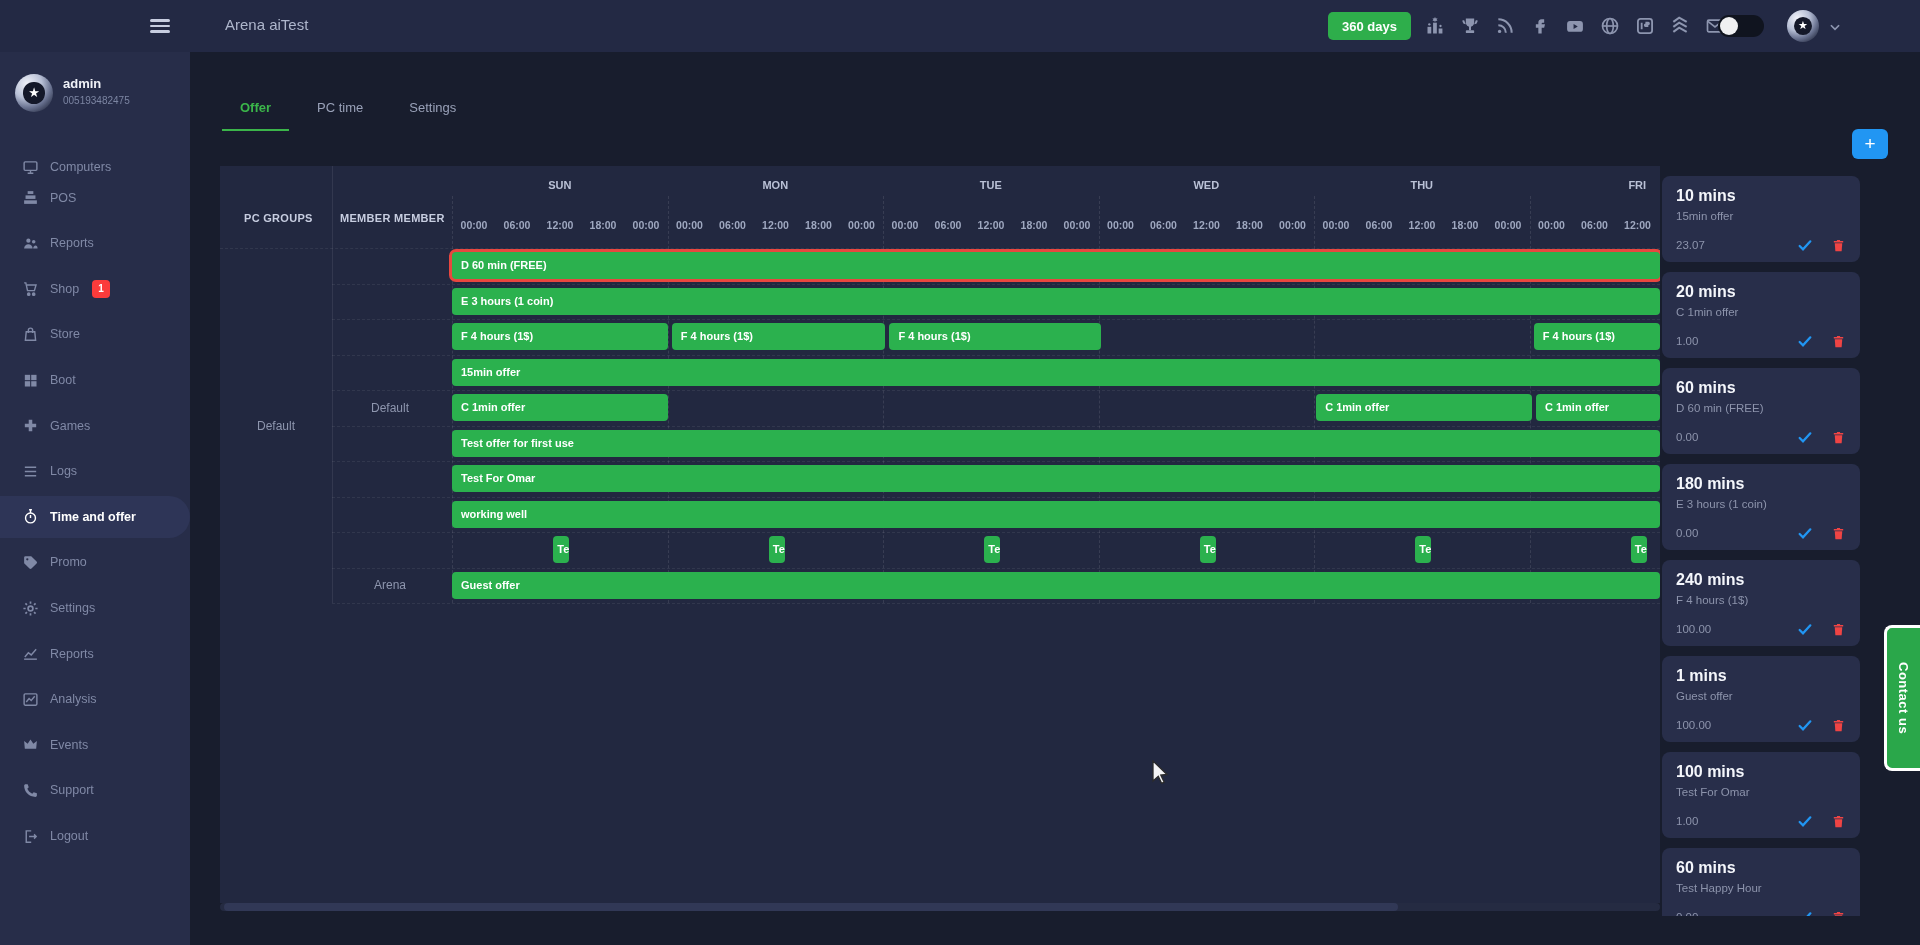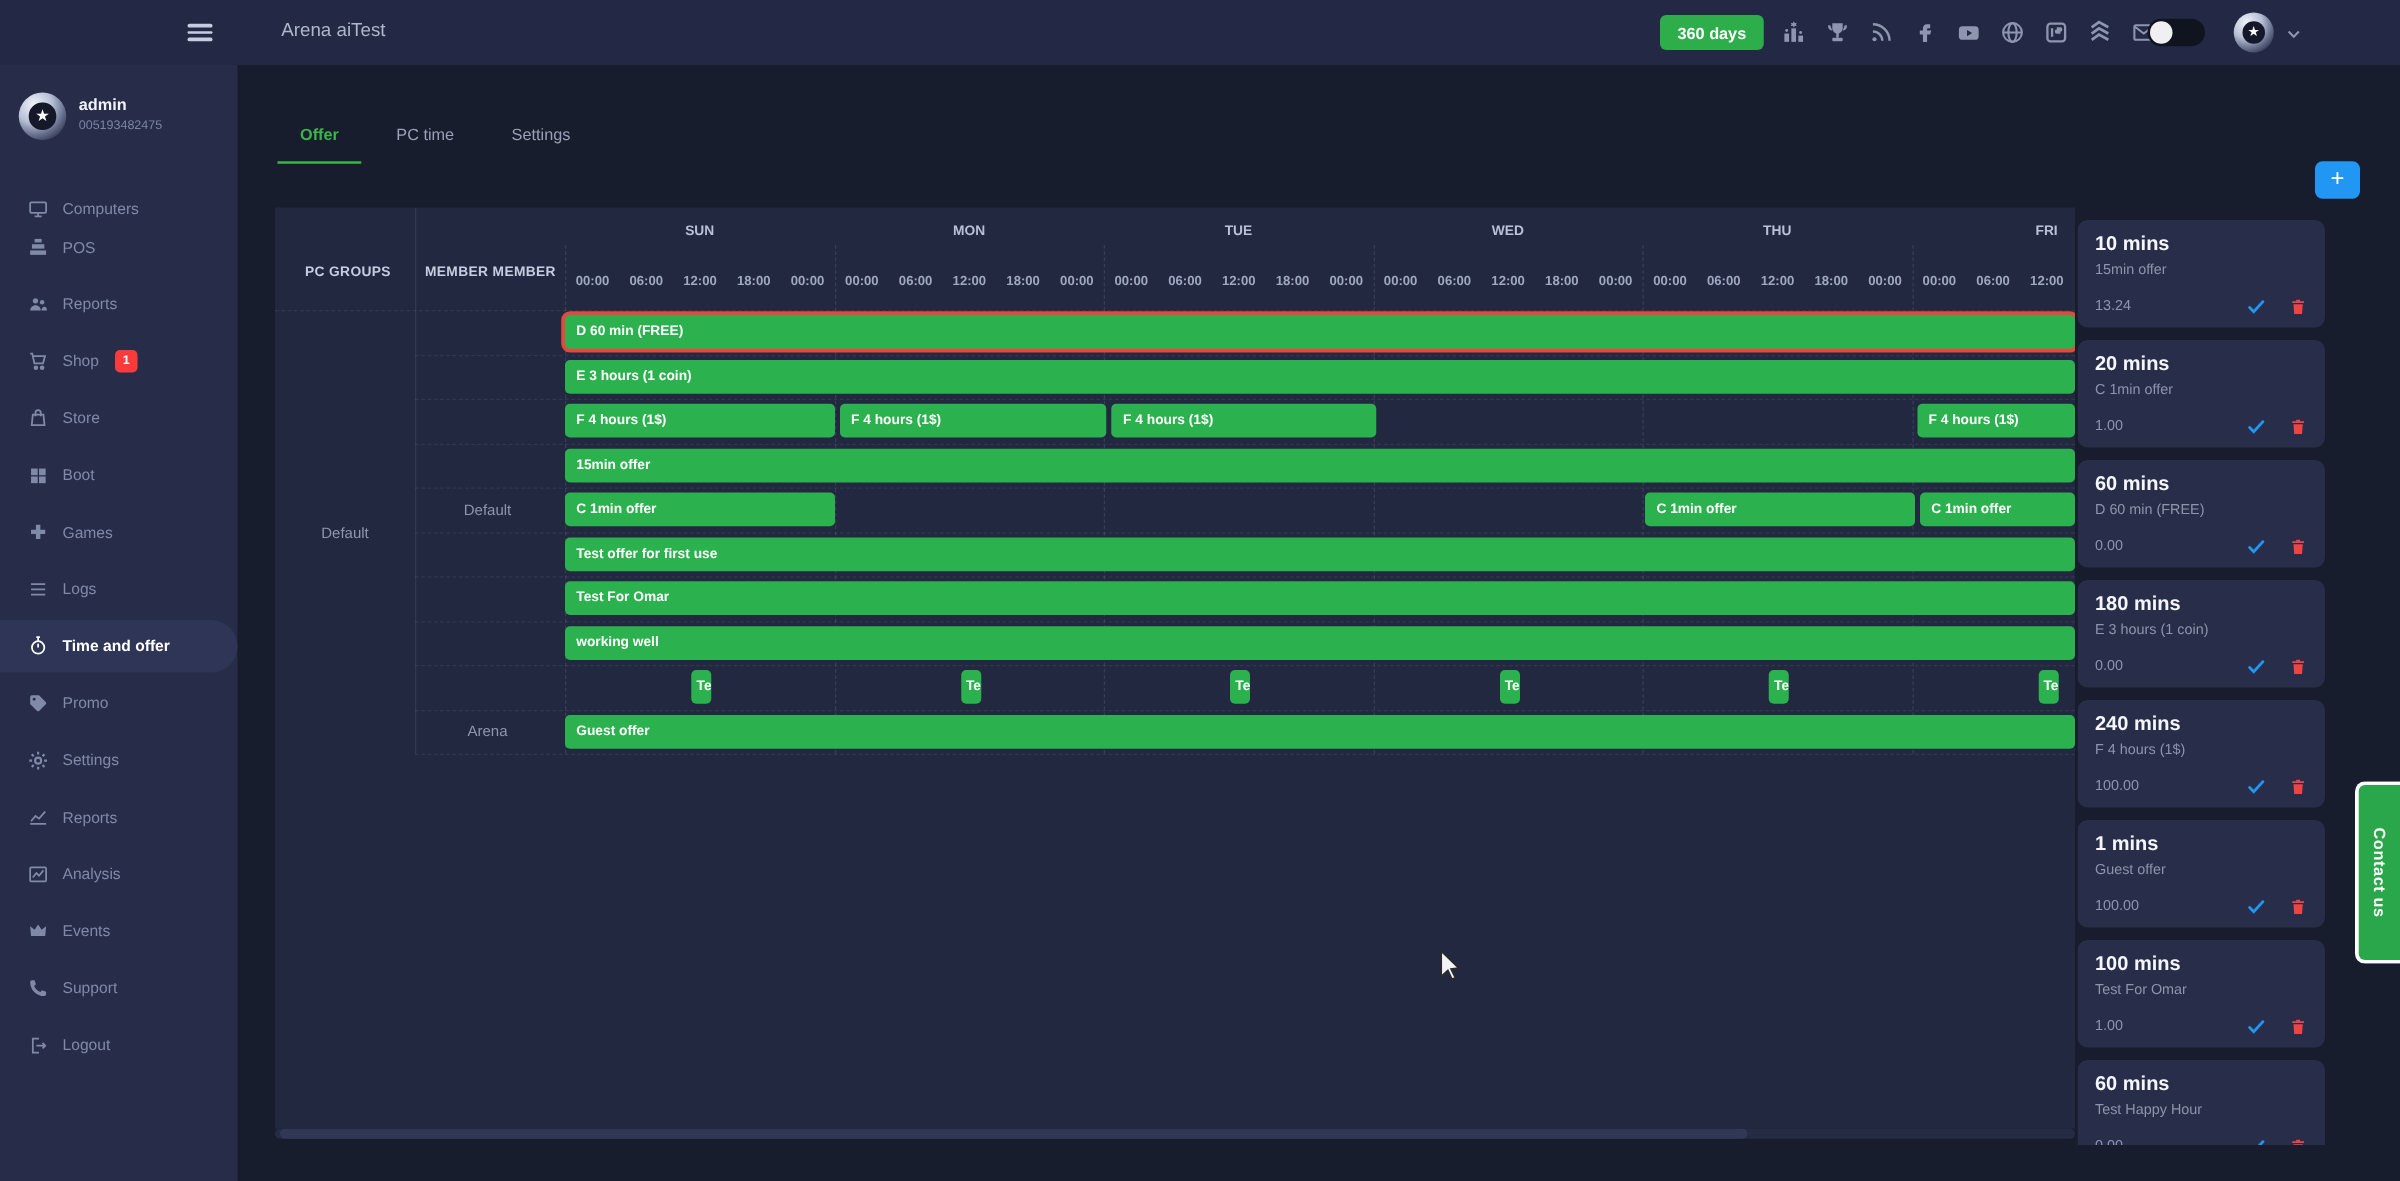--- a/index.html
+++ b/index.html
@@ -414,21 +414,21 @@
     </div>
 </div>
 <div class="hscroll-track"></div>
 <div class="hscroll-thumb"></div>
 
 <div class="offers" id="offers">
     <div class="card">
       <div class="card-title">10 mins</div>
       <div class="card-sub">15min offer</div>
       <div class="card-bottom">
-        <span class="card-price">13.24</span>
+        <span class="card-price">23.07</span>
         <span class="card-check" style="color: rgb(33, 150, 243);"><svg viewBox="0 0 24 24" fill="none" stroke="currentColor" stroke-width="3.4" stroke-linecap="round">
             <path d="M4 13.5l5 5L20 6.5"></path>
           </svg></span>
         <span class="card-trash"><svg viewBox="0 0 24 24" fill="currentColor">
             <path d="M9.5 3h5v1.8h5V7H4.5V4.8h5z"></path>
             <path d="M6 8.5h12l-1 12.5H7z"></path>
           </svg></span>
       </div>
     </div>
     <div class="card">

